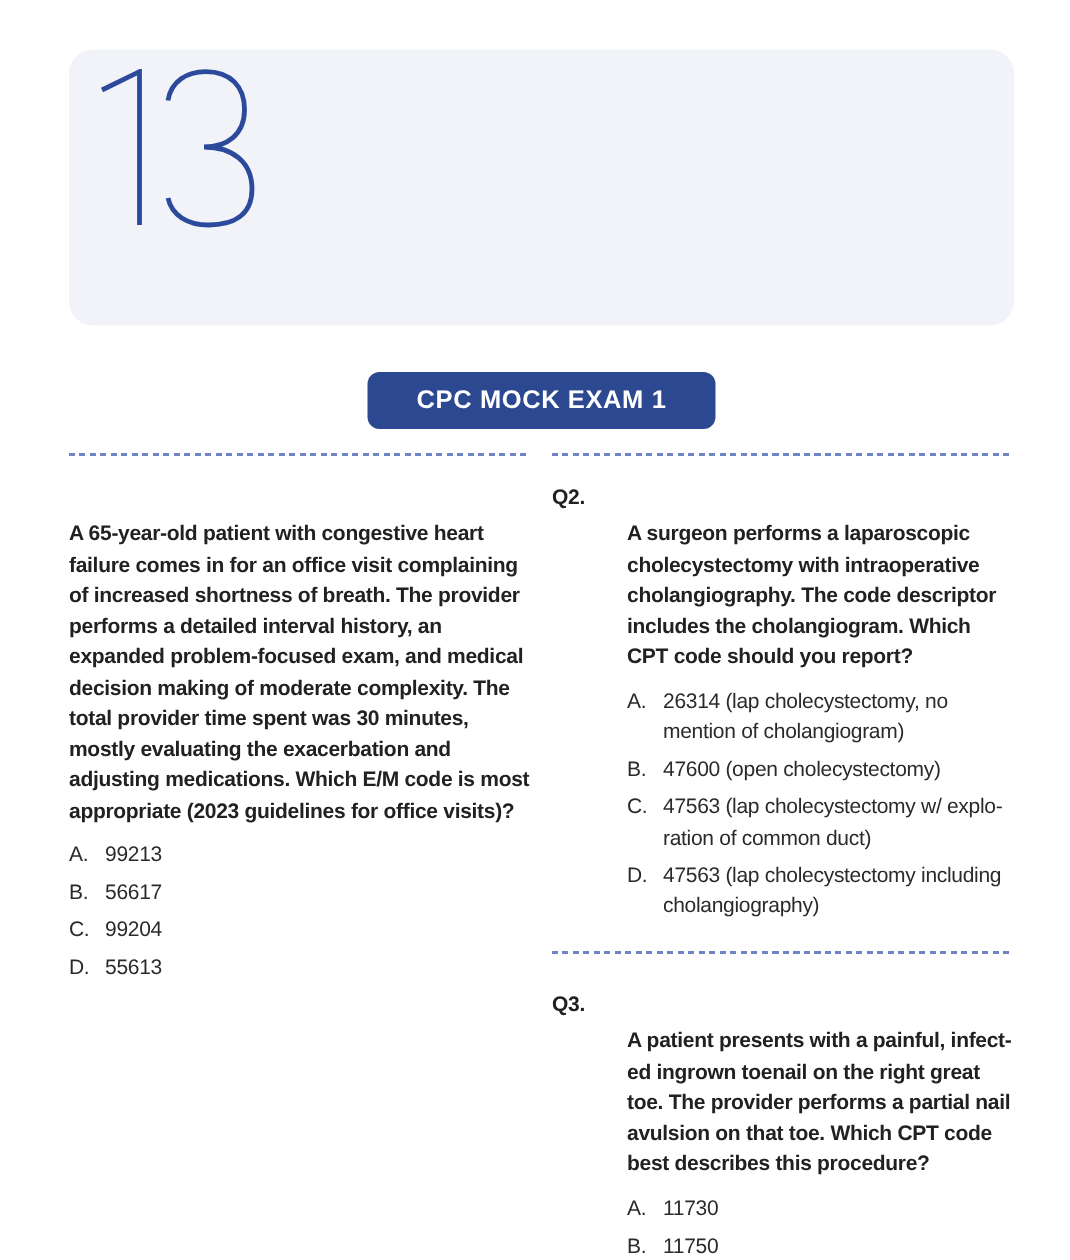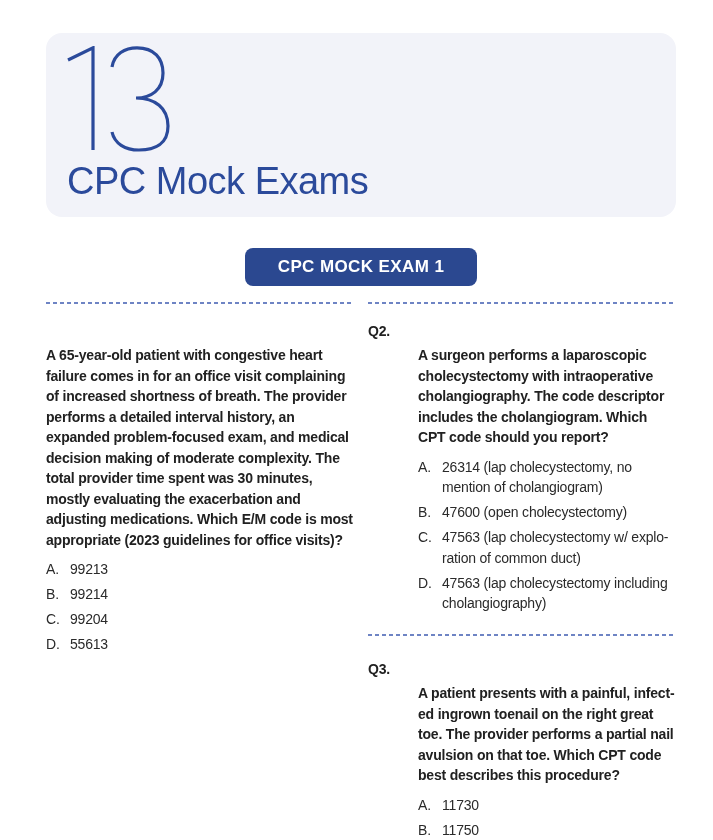--- a/index.html
+++ b/index.html
@@ -97,42 +97,41 @@
 </style>
 </head>
 <body>
 
 <header class="chapter-card">
   <svg class="chapter-figure" width="108" height="106" viewBox="0 0 108 106" fill="none" aria-hidden="true">
     <path d="M2 14 L27 1.8 L27 104" stroke="#2b4a9b" stroke-width="3.2" fill="none" stroke-linejoin="miter"></path>
     <path d="M46 21 C48 8 59 1.8 71 1.8 C88 1.8 97 12 97 27 C97 44 85 52 70 52 C89 52 102 62 102 80 C102 98 89 104 73 104 C59 104 48.5 97.5 46 86" stroke="#2b4a9b" stroke-width="3.2" fill="none"></path>
   </svg>
   <span class="sr">13</span>
-  <div class="chapter-title">CPC Mock Exams</div>
 </header>
 
 <div class="banner-row">
   <div class="exam-banner">CPC MOCK EXAM 1</div>
 </div>
 
 <main class="columns">
 
   <section class="column">
     <div class="separator"></div>
     <article class="question">
       <div class="q-body">
         <p class="q-text">A 65-year-old patient with congestive heart failure comes in for an office visit complaining of increased shortness of breath. The provider performs a detailed interval history, an expanded problem-fo­cused exam, and medical decision mak­ing of moderate complexity. The total provider time spent was 30 minutes, mostly evaluating the exacerbation and adjusting medications. Which E/M code is most appropriate (2023 guidelines for office visits)?</p>
         <ul class="options">
           <li class="option">
             <span class="opt-letter">A.</span>
             <span class="opt-text">99213</span>
           </li>
           <li class="option">
             <span class="opt-letter">B.</span>
-            <span class="opt-text">99214</span>
+            <span class="opt-text">56617</span>
           </li>
           <li class="option">
             <span class="opt-letter">C.</span>
             <span class="opt-text">99204</span>
           </li>
           <li class="option">
             <span class="opt-letter">D.</span>
             <span class="opt-text">55613</span>
           </li>
         </ul>

